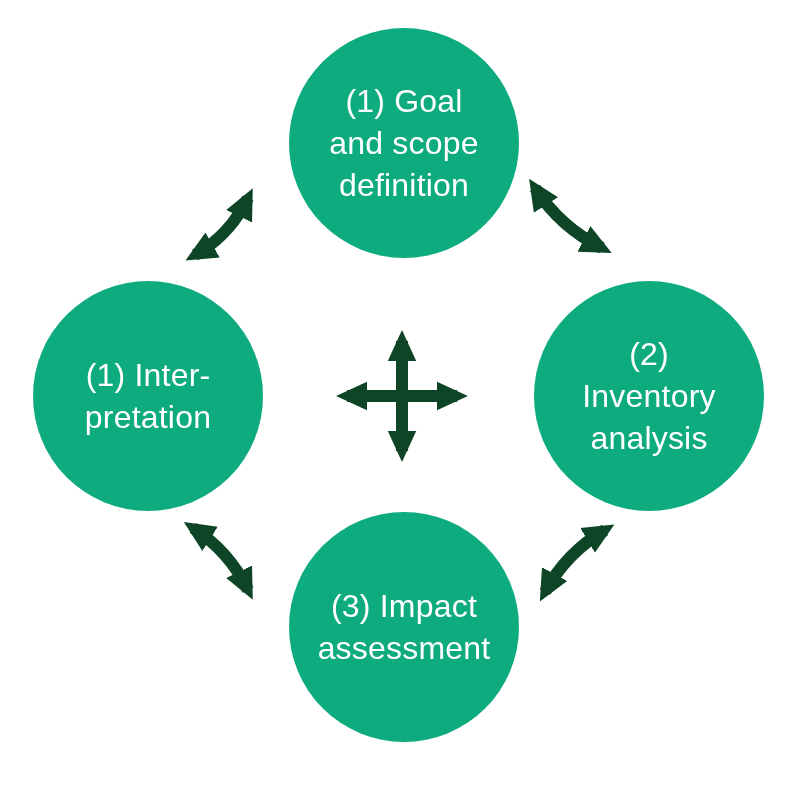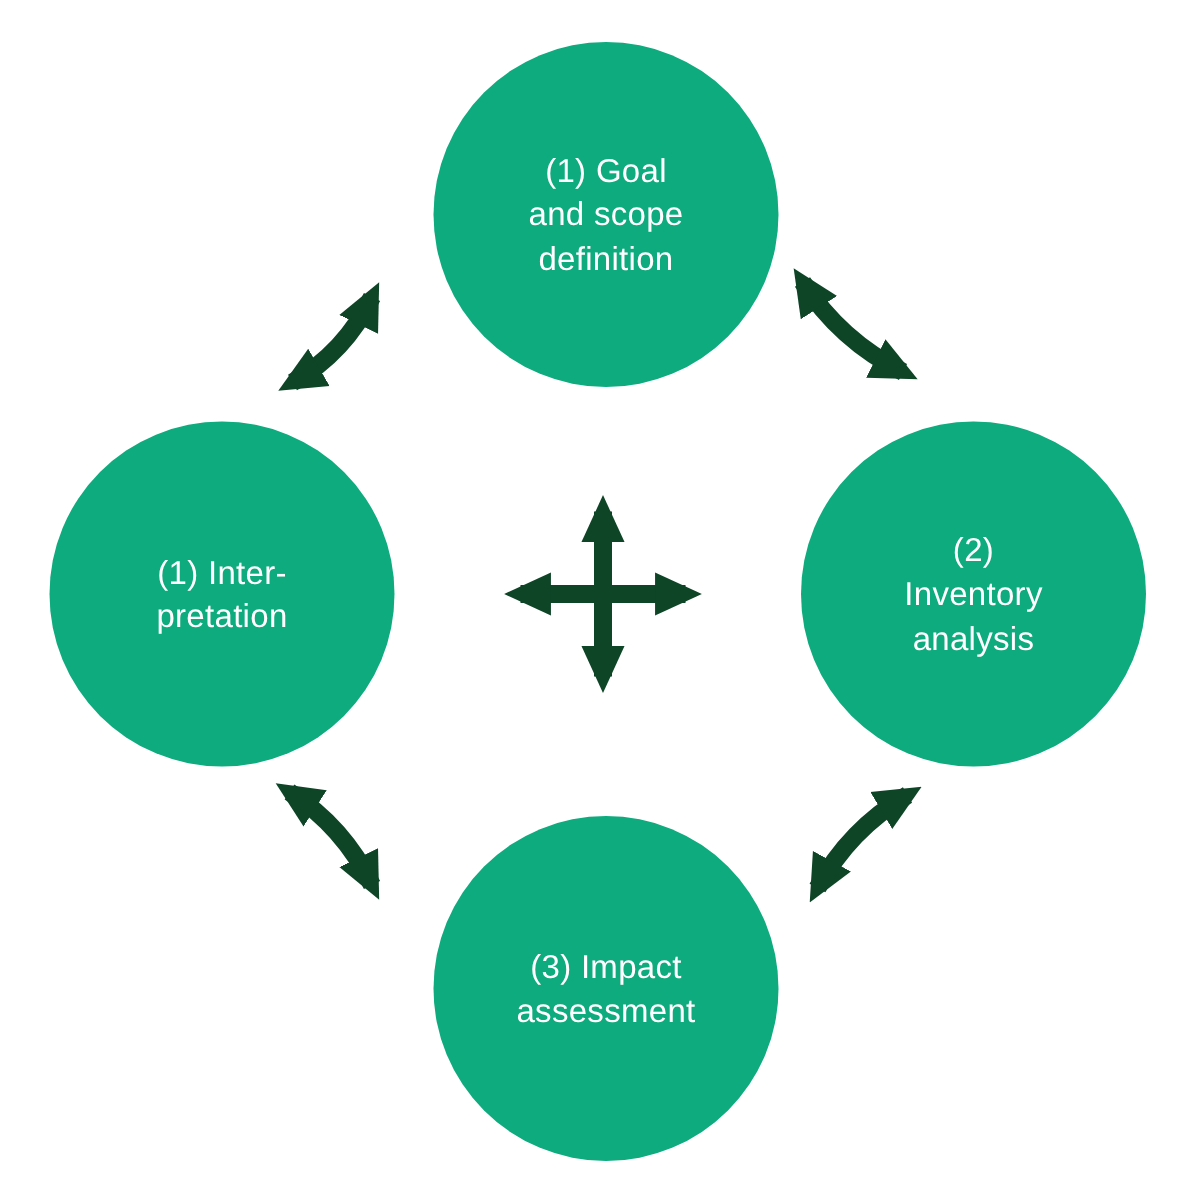--- a/index.html
+++ b/index.html
@@ -36,28 +36,28 @@
     height: 230px;
     border-radius: 50%;
     background: var(--circle);
     display: flex;
     align-items: center;
     justify-content: center;
     text-align: center;
   }
   .node-label {
     color: var(--label);
-    font-size: 22px;
+    font-size: 32px;
     line-height: 1.32;
     white-space: pre-line;
     letter-spacing: 0.2px;
   }
   .node-top    { left: 289px; top: 28px;  }
   .node-right  { left: 534px; top: 281px; }
-  .node-bottom { left: 289px; top: 544px; }
+  .node-bottom { left: 289px; top: 512px; }
   .node-left   { left: 33px;  top: 281px; }
 </style>
 </head>
 <body>
 
 <div class="canvas">
 
   <svg class="arrow-layer" viewBox="0 0 800 790" aria-hidden="true">
     <defs>
       <marker id="ah" viewBox="0 0 10 10" refX="6.5" refY="5" markerWidth="2.6" markerHeight="2.8" markerUnits="strokeWidth" orient="auto-start-reverse">

